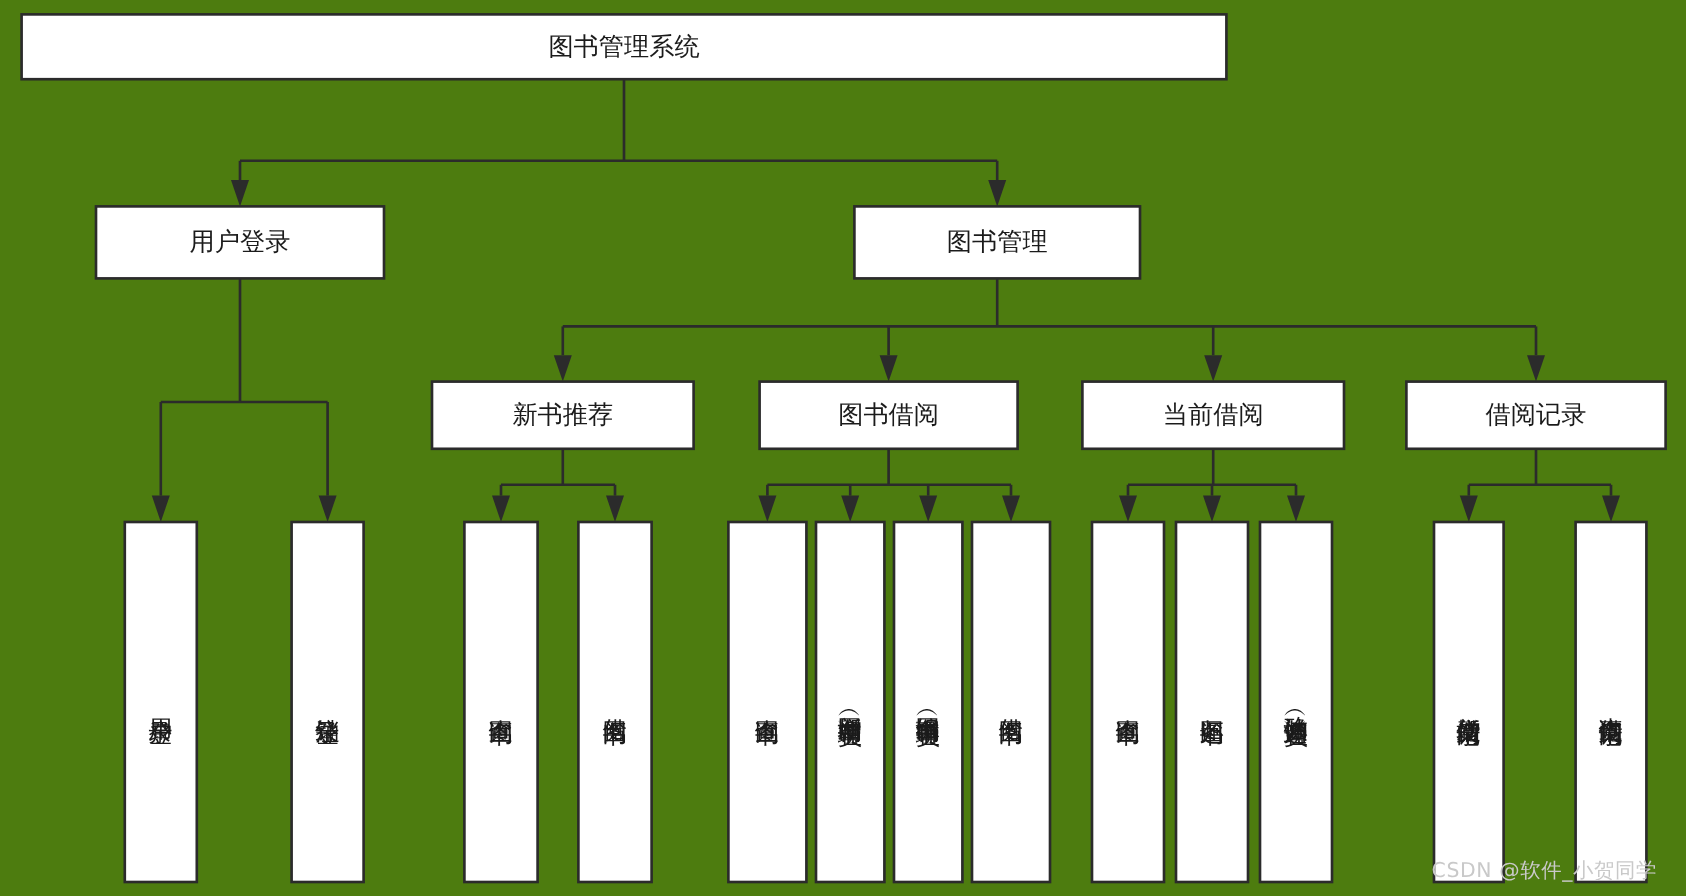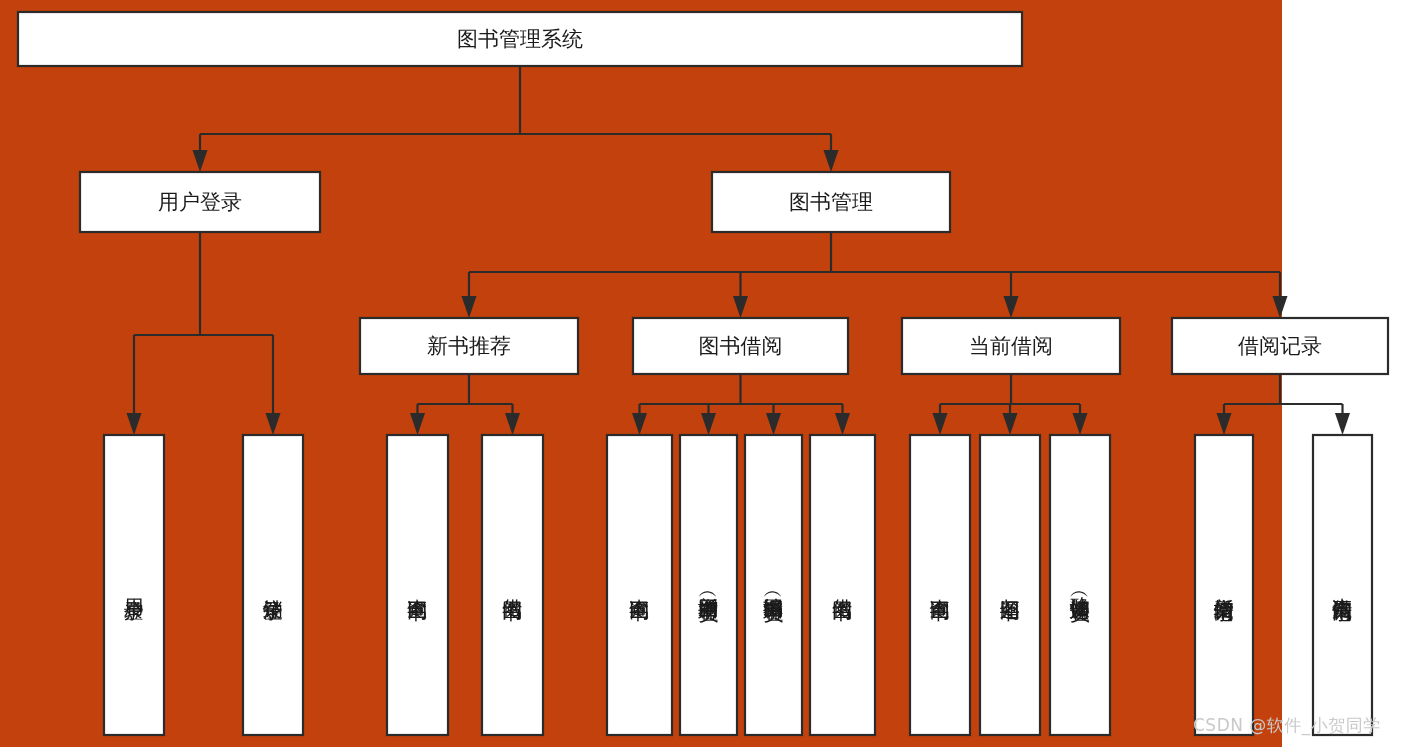--- a/index.html
+++ b/index.html
@@ -1,21 +1,21 @@
 <!DOCTYPE html>
 <html><head>
 <meta charset="utf-8">
 <style>
   html,body{margin:0;padding:0;background:#ffffff;}
   body{
     width:1405px;height:747px;
     font-family:"DejaVu Sans","Liberation Sans",sans-serif;
     overflow:hidden;
   }
-  #diagram-root{position:relative;width:1282px;height:747px;background:#c2410c;}
+  #diagram-root{position:relative;width:1405px;height:747px;background:#4d7c0f;}
   svg#tree-svg{position:absolute;left:0;top:0;width:1405px;height:747px;display:block;}
   .node-rect{fill:#ffffff;stroke:#2b2b2b;stroke-width:2.2;}
   .connector{stroke:#2b2b2b;stroke-width:2.2;fill:none;}
   .arrow-head{fill:#2b2b2b;stroke:none;}
   .node-label-h{
     font-family:"DejaVu Sans","Liberation Sans",sans-serif;
     font-size:21px;fill:#1b1b1b;text-anchor:middle;dominant-baseline:middle;
   }
   
   .leaf-label{

